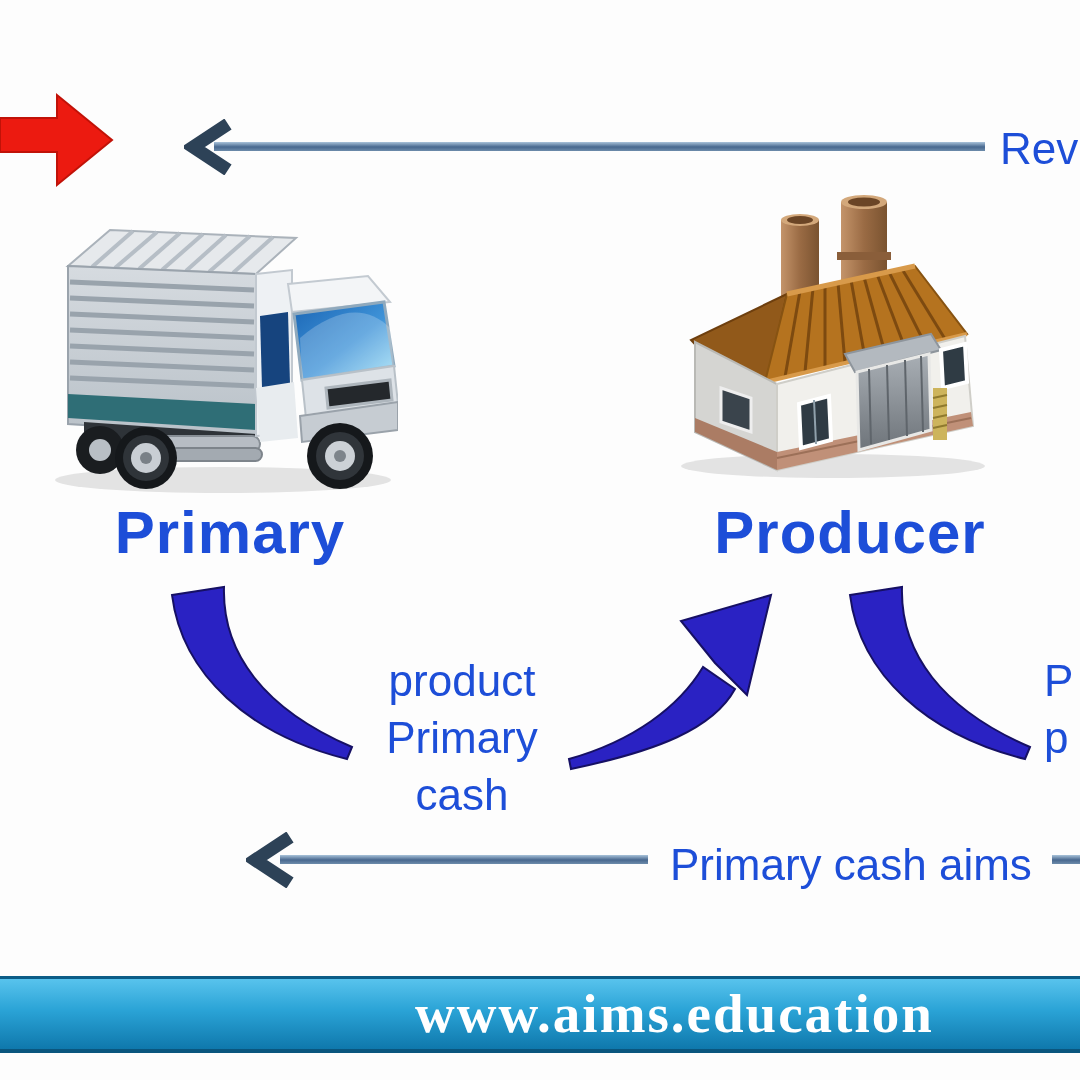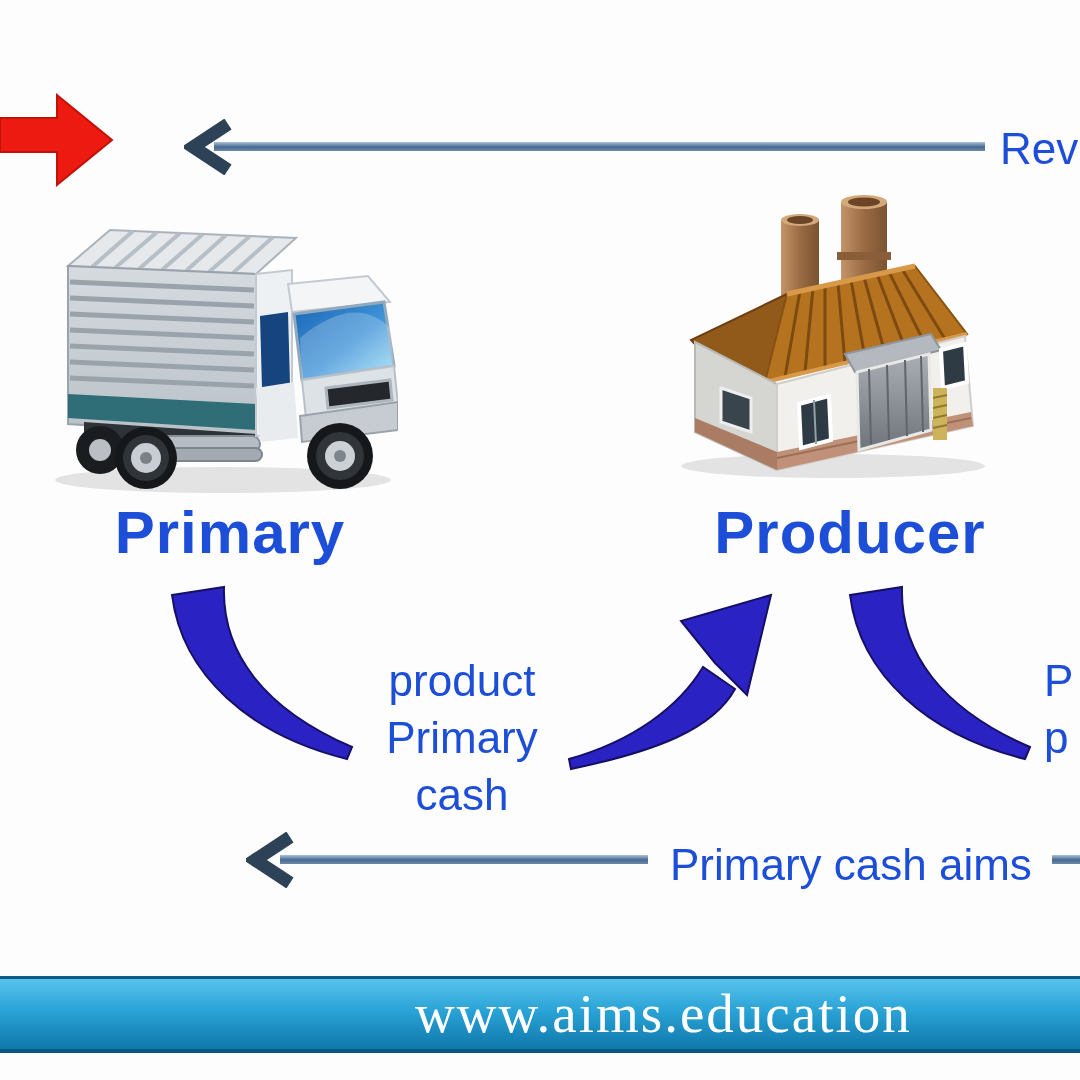--- a/index.html
+++ b/index.html
@@ -24,21 +24,21 @@
   #swoosh-right{left:836px;top:583px;}
   #product-flow-label{left:352px;top:652px;width:220px;text-align:center;}
   #clipped-flow-label{left:1044px;top:652px;width:80px;}
   #cash-flow-label{left:670px;top:836px;white-space:nowrap;}
   #chev-top{left:184px;top:119px;}
   #chev-bottom{left:246px;top:832px;}
   #banner{left:0;top:976px;width:1080px;height:70px;
     background:linear-gradient(180deg,#58c3ed 0%,#2aa3d6 45%,#0f78ac 100%);
     border-top:3px solid #0c5d87;border-bottom:4px solid #0a567e;}
   #banner-text{left:415px;top:982px;font-family:"Liberation Serif",serif;
-    font-weight:400;font-size:55px;letter-spacing:2px;color:#ffffff;white-space:nowrap;}
+    font-weight:700;font-size:55px;letter-spacing:2px;color:#ffffff;white-space:nowrap;}
 </style>
 </head>
 <body>
 
 <svg id="red-arrow" class="abs" width="114" height="96" viewBox="0 0 114 96">
   <polygon points="0,26 57,26 57,3 112,48 57,93 57,60 0,60" fill="#ec1a10" stroke="#c11208" stroke-width="2"></polygon>
 </svg>
 
 <svg id="chev-top" class="abs" width="48" height="56" viewBox="0 0 48 56">
   <path d="M44,5 L9,28 L44,51" fill="none" stroke="#2d4257" stroke-width="13"></path>

